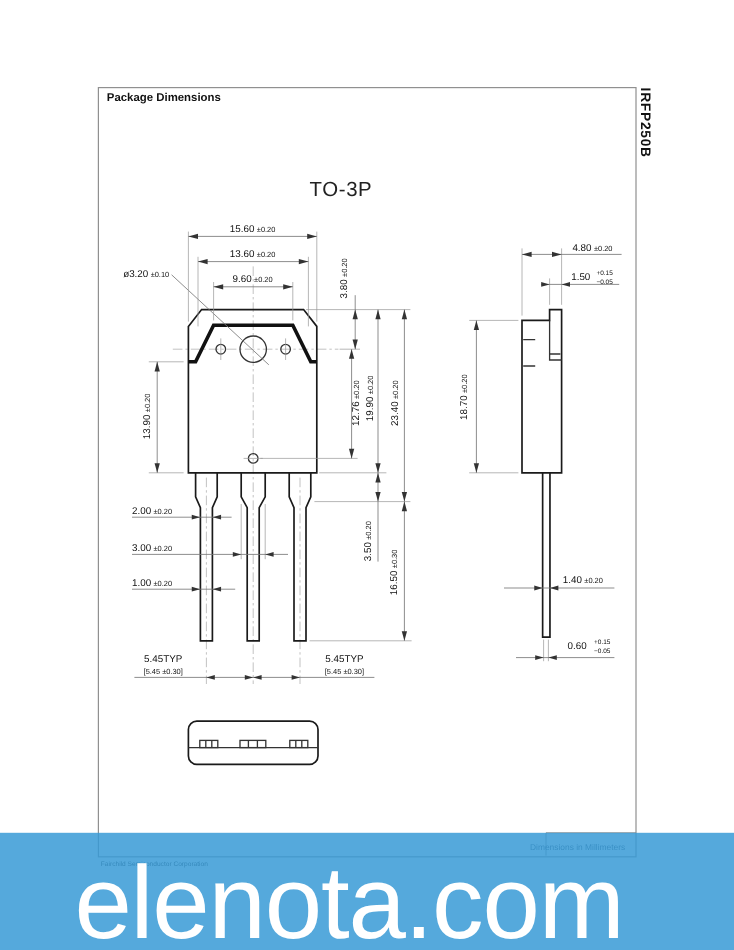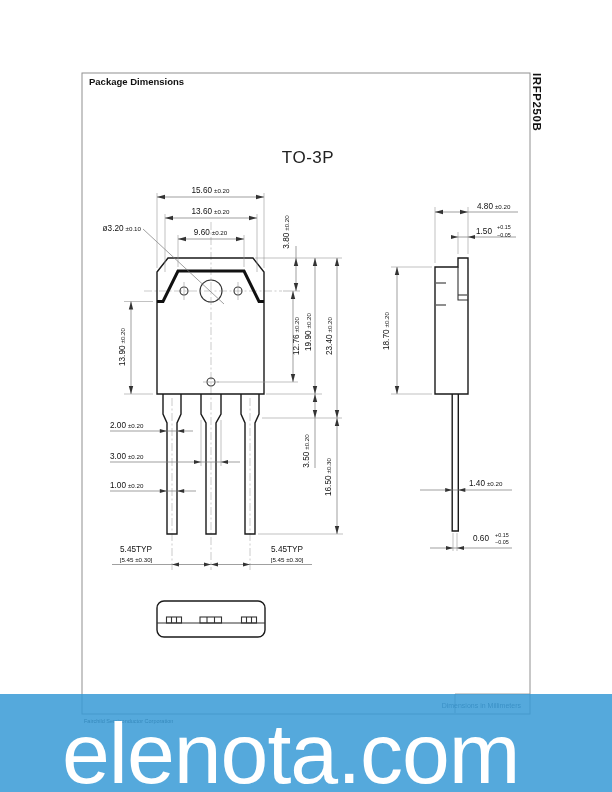--- a/index.html
+++ b/index.html
@@ -1,21 +1,21 @@
 <!DOCTYPE html>
 <html><head>
 <meta charset="utf-8">
 <style>
   html,body{margin:0;padding:0;background:#ffffff;}
   .page{position:relative;width:612px;height:792px;background:#fff;overflow:hidden;
         font-family:"Liberation Sans","DejaVu Sans",sans-serif;}
   .hdr-title{position:absolute;left:89px;top:76px;font-size:9.5px;font-weight:bold;color:#111;}
   .part-number{position:absolute;left:531px;top:73px;writing-mode:vertical-rl;
         font-size:11.5px;font-weight:bold;color:#111;letter-spacing:0.6px;}
-  .pkg-name{position:absolute;left:258px;top:148px;width:100px;text-align:center;
+  .pkg-name{position:absolute;left:258px;top:148px;width:100px;text-align:left;
         font-size:17px;color:#222;letter-spacing:0.5px;}
   .copyright{position:absolute;left:84px;top:718px;font-size:5.5px;color:#222;}
   .banner{position:absolute;left:0;top:694px;width:612px;height:98px;
         background:rgba(55,154,214,0.85);}
   .watermark{position:absolute;left:62px;top:710px;font-size:86px;line-height:1;
         color:#ffffff;letter-spacing:-1px;white-space:nowrap;}
   svg.drawing{position:absolute;left:0;top:0;}
   .outline{stroke:#1a1a1a;stroke-width:1.4;fill:none;stroke-linejoin:miter;}
   .thick{stroke:#111;stroke-width:3;fill:none;}
   .thin{stroke:#333;stroke-width:1.1;fill:none;}

